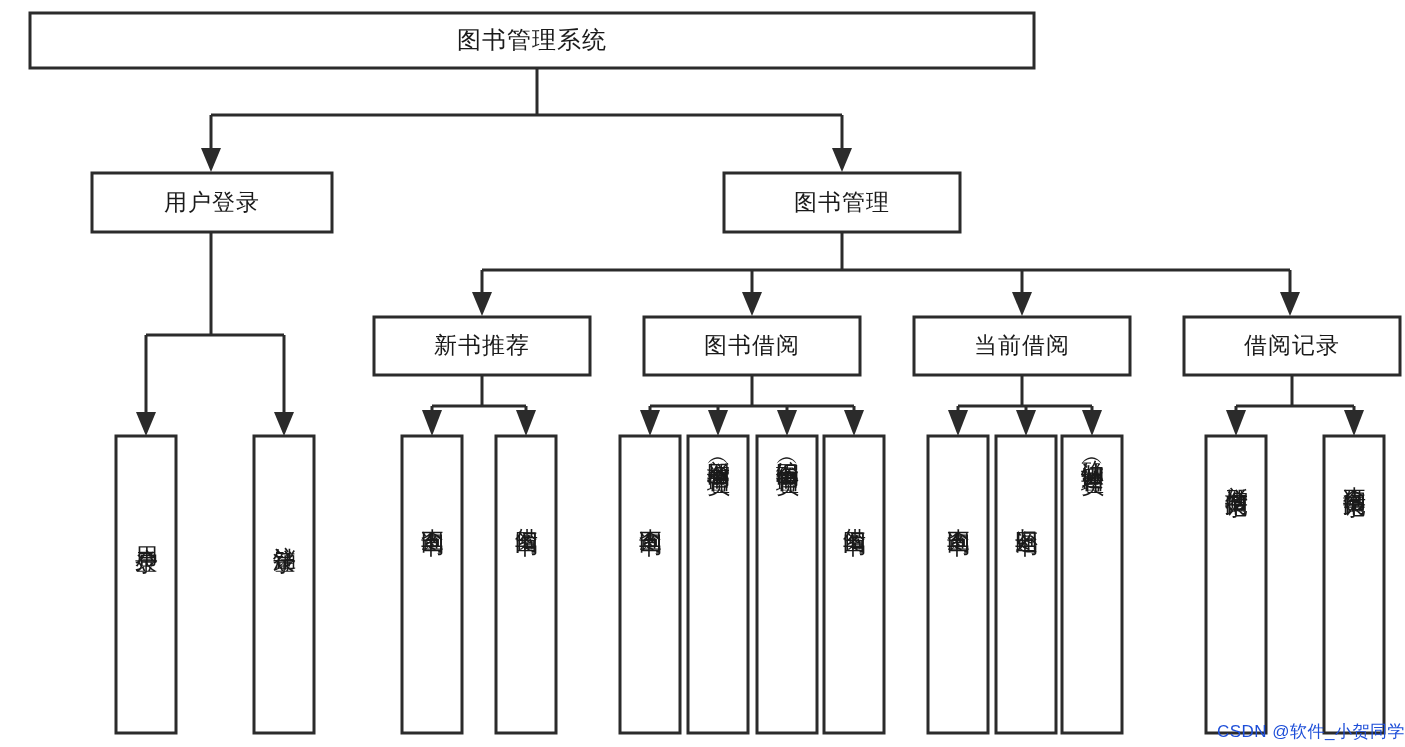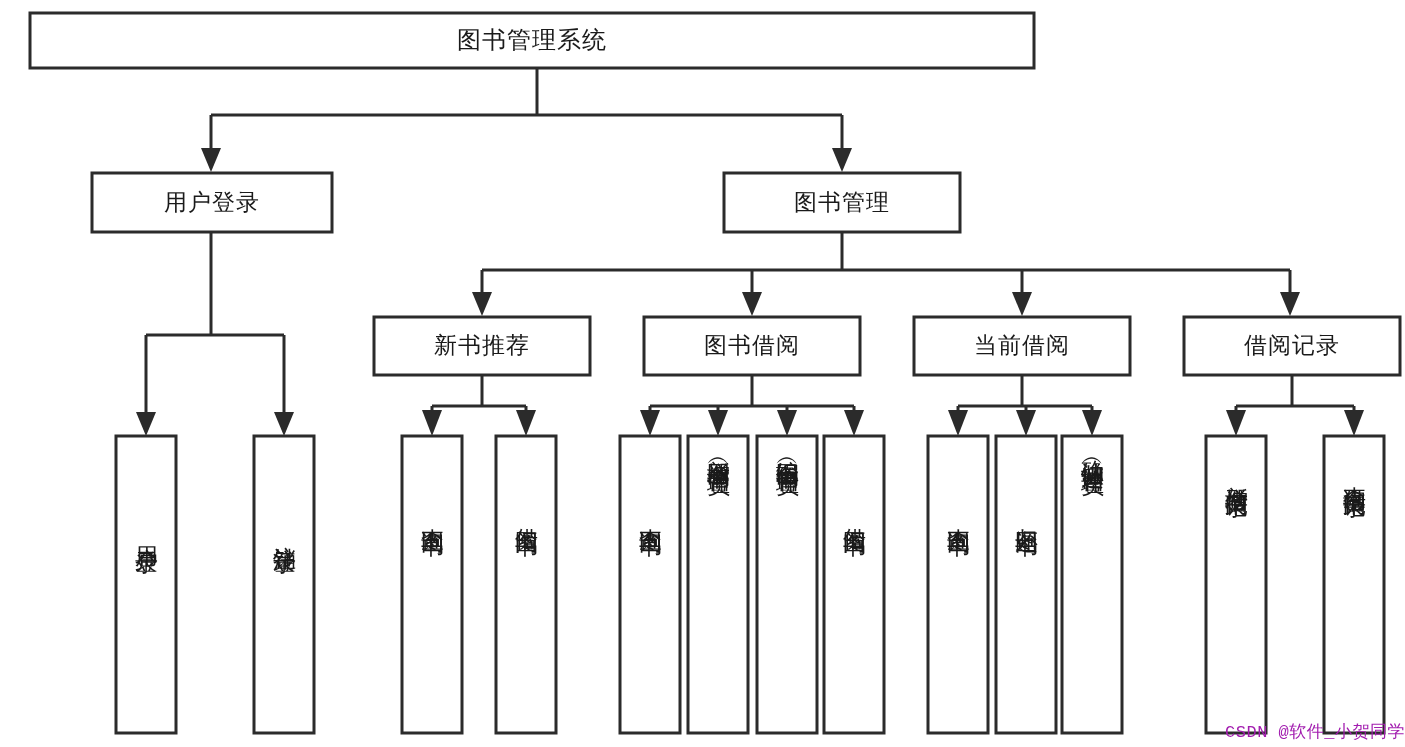--- a/index.html
+++ b/index.html
@@ -73,23 +73,23 @@
     line-height: 1.12;
     color: #1a1a1a;
     letter-spacing: 2px;
     white-space: nowrap;
     text-align: center;
   }
   .watermark {
     position: absolute;
     right: 12px;
     bottom: 4px;
-    font-family: Liberation Mono, monospace;
+    font-family: Liberation Sans, sans-serif;
     font-size: 17px;
-    color: #a21caf;
+    color: #1d4ed8;
     letter-spacing: 0.5px;
     user-select: none;
     white-space: nowrap;
   }
 </style>
 </head>
 <body>
 
 <div id="diagram-root">
 

